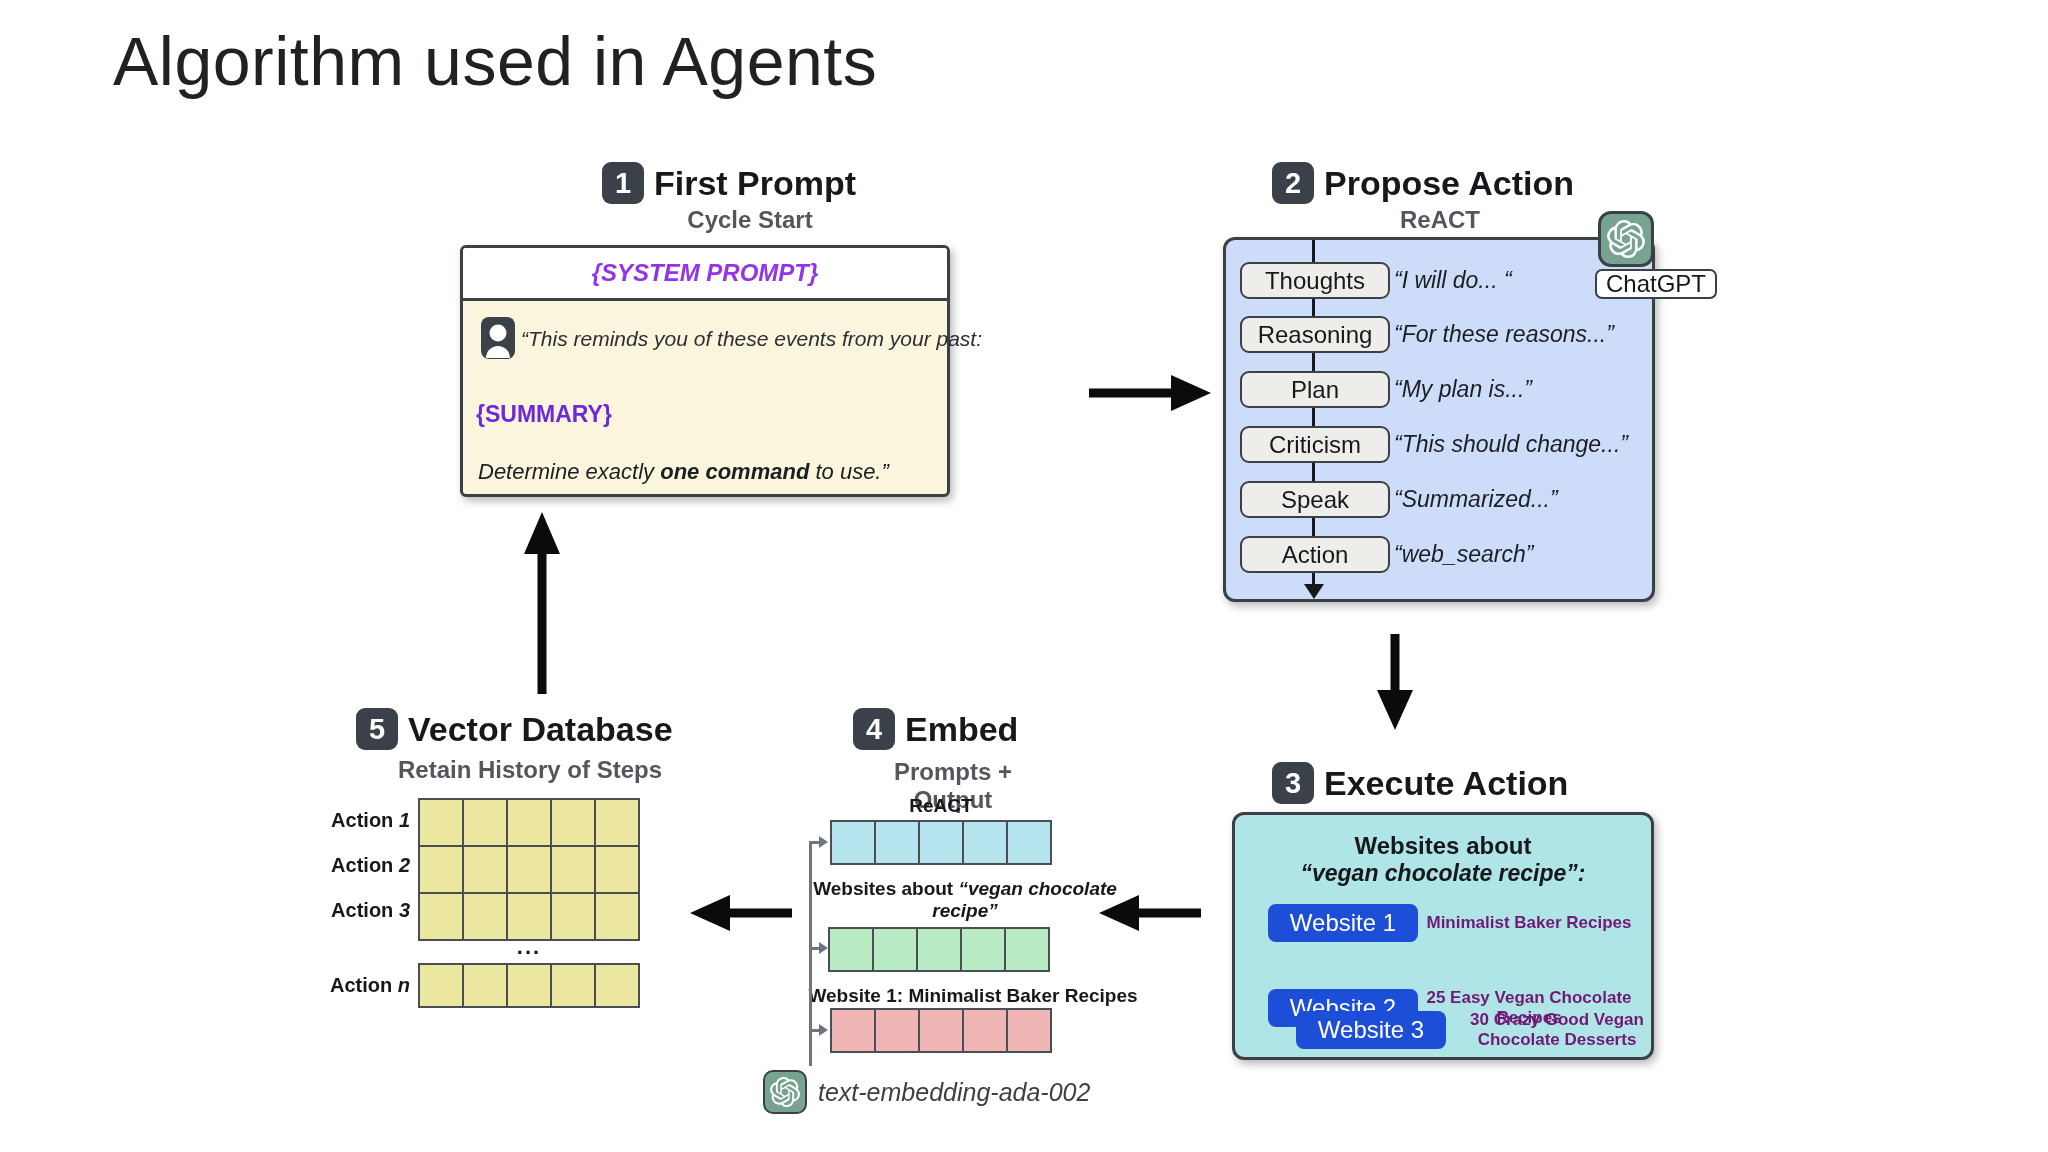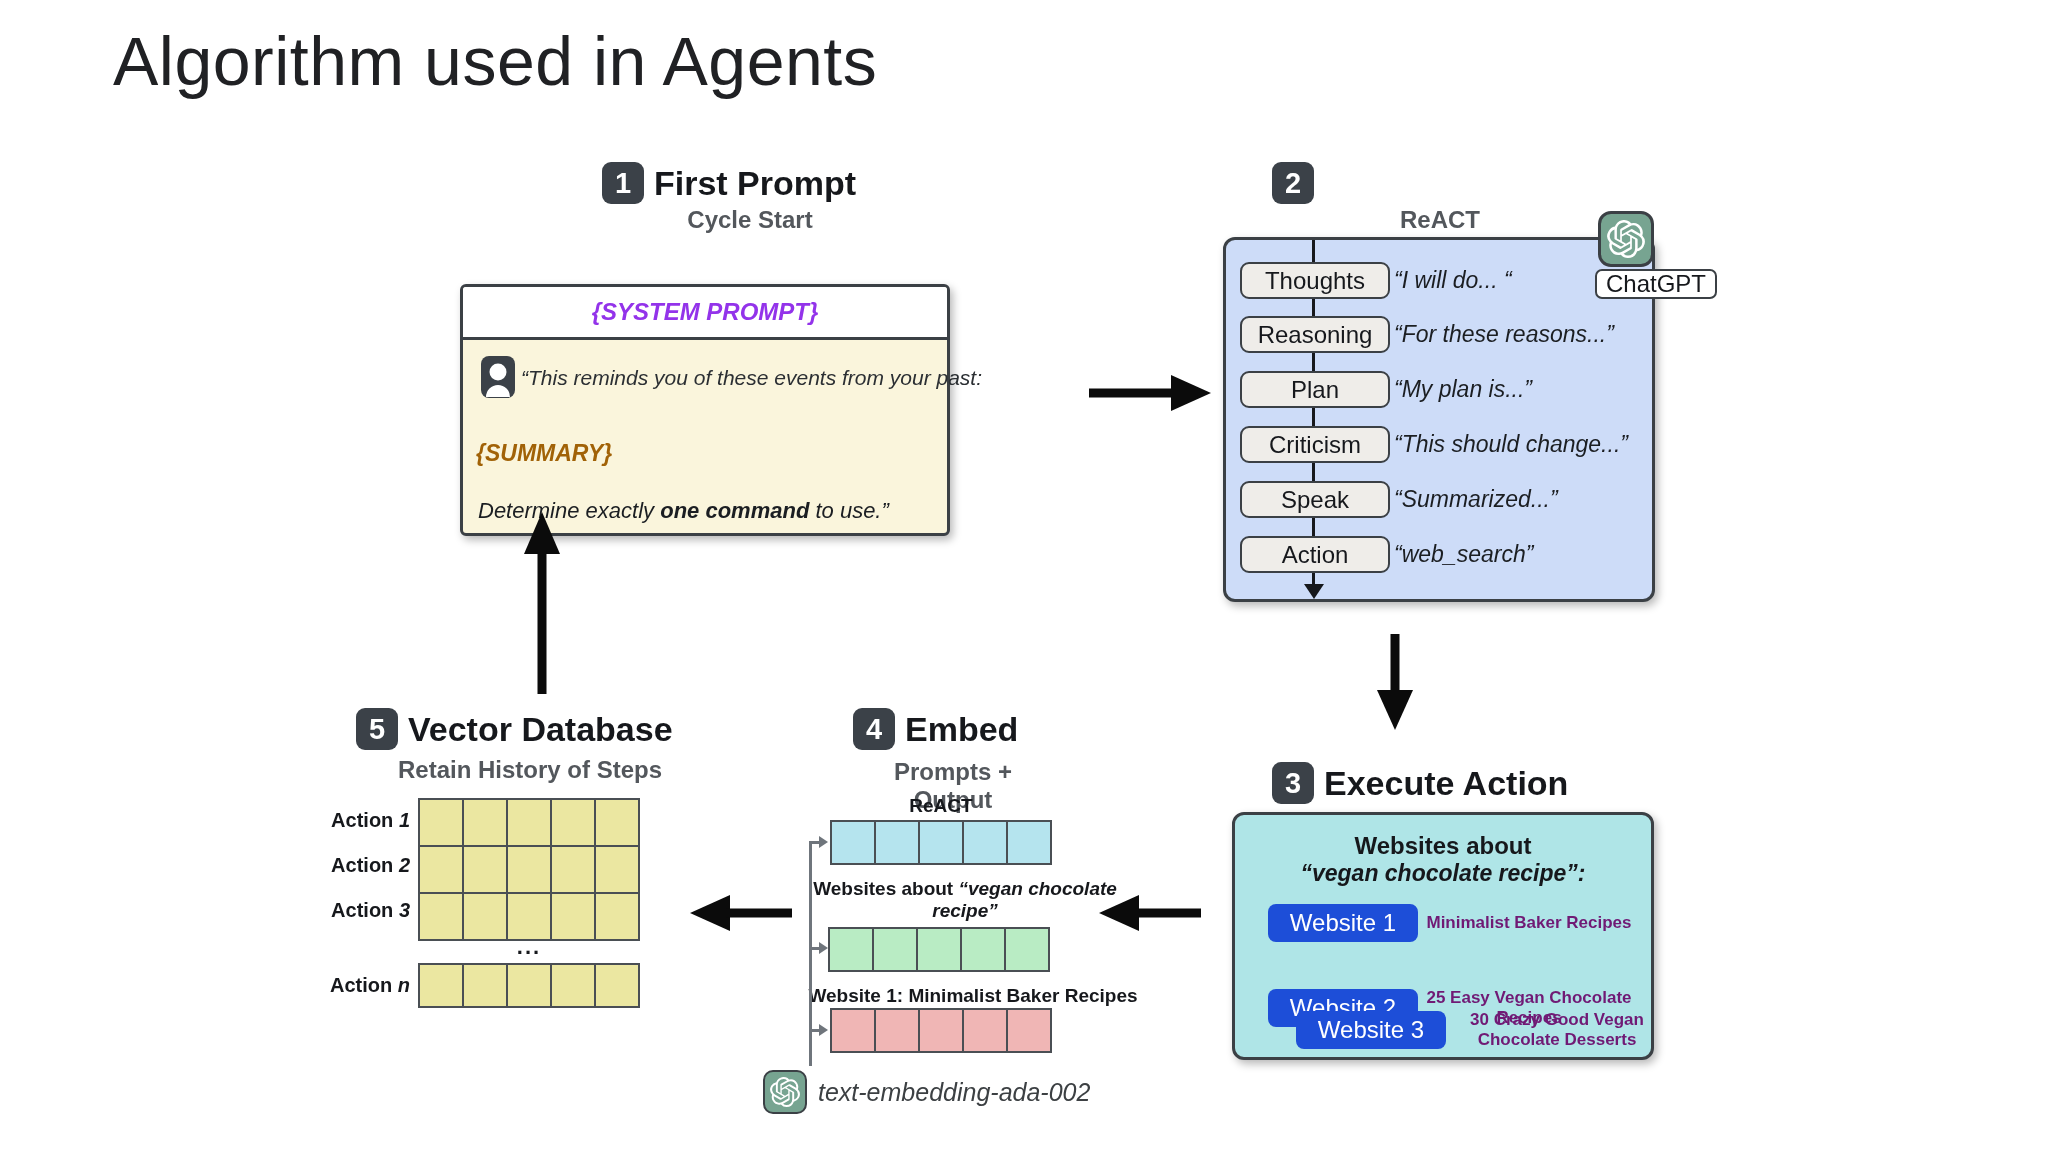--- a/index.html
+++ b/index.html
@@ -13,31 +13,31 @@
   .step-header{position:absolute;display:flex;align-items:center;gap:10px;}
   .badge{width:42px;height:42px;background:#3b4148;color:#fff;border-radius:9px;
          display:flex;align-items:center;justify-content:center;
          font-size:29px;font-weight:700;flex:0 0 auto;}
   .step-title{font-size:34px;font-weight:700;color:#16181c;white-space:nowrap;}
   .step-sub{position:absolute;font-size:24px;font-weight:600;color:#53575c;text-align:center;}
 
   
   .fp-box{position:absolute;left:460px;top:245px;width:490px;height:252px;
           border:3px solid #3b4045;border-radius:6px;background:#faf5dc;
-          box-shadow:3px 4px 8px rgba(0,0,0,.28);box-sizing:border-box;margin-top:39px;}
+          box-shadow:3px 4px 8px rgba(0,0,0,.28);box-sizing:border-box;}
   .fp-header{height:50px;background:#ffffff;border-bottom:3px solid #3b4045;
              display:flex;align-items:center;justify-content:center;
              border-radius:3px 3px 0 0;}
   .fp-sysprompt{font-size:24px;font-weight:700;font-style:italic;color:#9333ea;}
   .fp-body{position:relative;height:196px;}
   .person-icon{position:absolute;left:18px;top:16px;}
   .fp-line1{position:absolute;left:58px;top:26px;font-size:21px;font-style:italic;
             color:#2b2f33;white-space:nowrap;font-weight:500;}
   .fp-summary{position:absolute;left:13px;top:100px;font-size:23px;font-weight:700;
-              font-style:italic;color:#a16207;}
+              color:#6d28d9;}
   .fp-line2{position:absolute;left:15px;top:158px;font-size:22px;font-style:italic;
             color:#1b1e22;white-space:nowrap;font-weight:500;}
   .fp-line2 b{font-weight:800;}
 
   
   .pa-box{position:absolute;left:1223px;top:237px;width:432px;height:365px;
           background:#cddcf8;border:3px solid #3b4045;border-radius:12px;
           box-shadow:3px 4px 8px rgba(0,0,0,.28);box-sizing:border-box;}
   .pa-spine{position:absolute;left:1312px;top:240px;width:3px;height:346px;background:#16181c;}
   .pa-spine-head{position:absolute;left:1304px;top:584px;width:0;height:0;
@@ -130,20 +130,21 @@
         <path d="M5,41 a12,12 0 0,1 24,0 z" fill="#ffffff"></path>
       </svg>
       <div class="fp-line1">“This reminds you of these events from your past:</div>
       <div class="fp-summary">{SUMMARY}</div>
       <div class="fp-line2"><span>Determine exactly </span><b>one command</b><span> to use.”</span></div>
     </div>
   </div>
 
   <div class="step-header" style="left:1272px;top:162px;">
     <div class="badge">2</div>
+    <div class="step-title">Propose Action</div>
   </div>
   <div class="step-sub" style="left:1340px;top:206px;width:200px;">ReACT</div>
 
   <div class="pa-box"></div>
   <div class="pa-spine"></div>
   <div class="pa-spine-head"></div>
 
   <div class="pa-row" style="top:262px;">
     <div class="pa-btn">Thoughts</div>
     <div class="pa-quote">“I will do... “</div>

